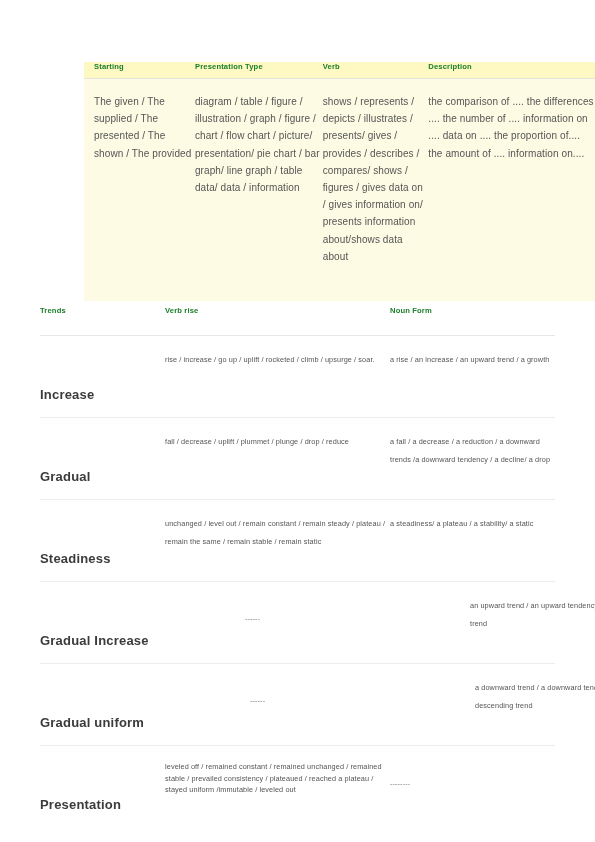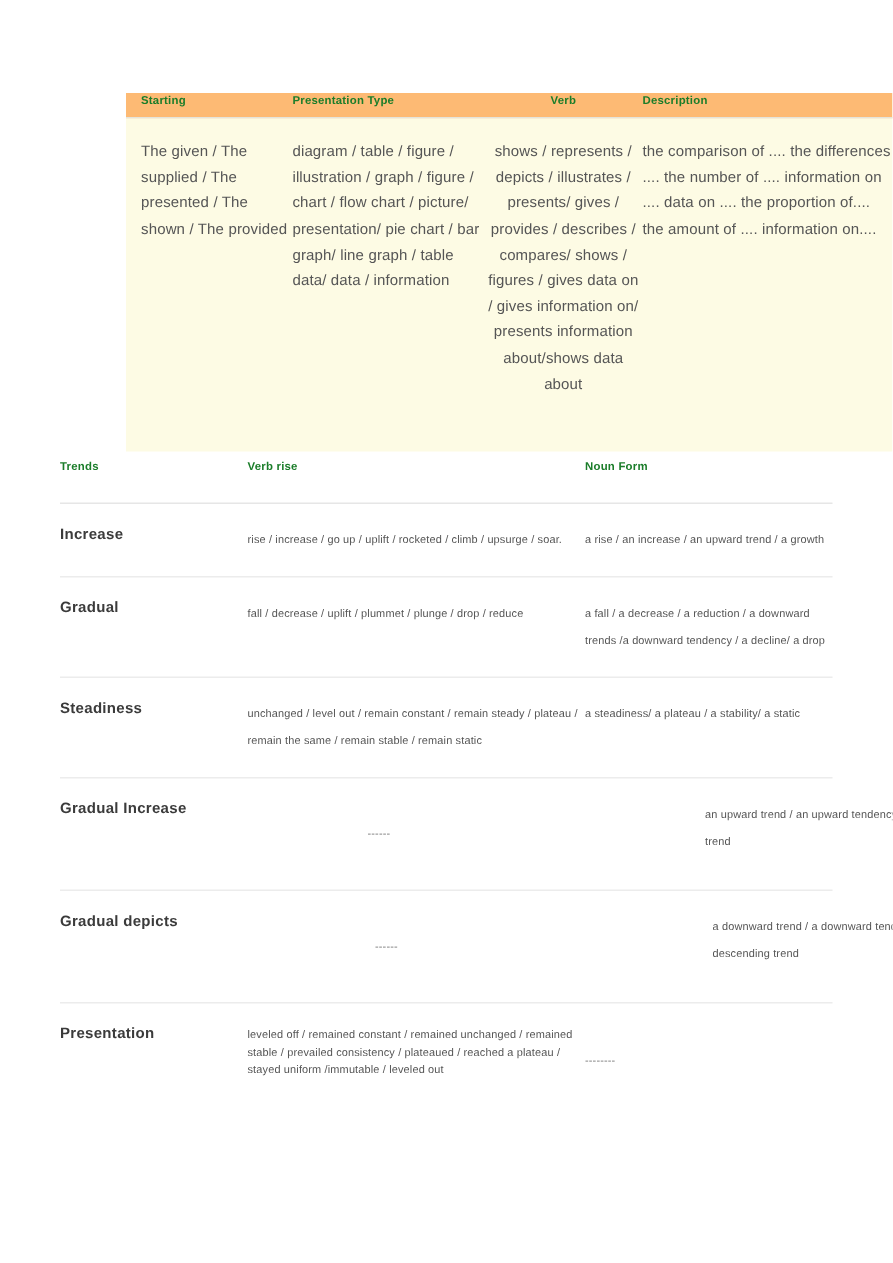--- a/index.html
+++ b/index.html
@@ -18,21 +18,21 @@
 
   
   #table-one {
     position: absolute;
     left: 84px;
     top: 62px;
     width: 511px;
   }
   #table-one .t1-head {
     display: flex;
-    background: #fdba74;
+    background: #fef9c3;
     padding-bottom: 7px;
     border-bottom: 1px solid #e4e4dc;
   }
   #table-one .t1-head .th {
     font-size: 7.6px;
     font-weight: bold;
     color: #1b7d2a;
     letter-spacing: 0.15px;
   }
   #table-one .t1-body {
@@ -43,21 +43,21 @@
     min-height: 180px;
   }
   #table-one .t1-body .td {
     font-size: 10px;
     line-height: 17.2px;
     color: #555555;
     letter-spacing: 0.1px;
   }
   .c1 { width: 119px; padding-left: 10px; box-sizing: border-box; }
   .c2 { width: 138px; }
-  .c3 { width: 114px; text-align: center; }
+  .c3 { width: 114px; }
   .c4 { width: 180px; }
 
   
   #table-two {
     position: absolute;
     left: 40px;
     top: 306px;
     width: 515px;
   }
   #table-two .t2-head {
@@ -77,24 +77,25 @@
     padding-top: 15px;
     padding-bottom: 15px;
     align-items: flex-start;
   }
   #table-two .t2-row:last-child { border-bottom: none; }
   .d1 { width: 125px; flex: 0 0 125px; }
   .d2 { width: 225px; flex: 0 0 225px; }
   .d3 { width: 165px; flex: 0 0 165px; }
 
   .trend-label {
-    font-size: 10px;
+    font-size: 13px;
     font-weight: bold;
     color: #3b3b3b;
     letter-spacing: 0.2px;
+    margin-top: 36px;
   }
   .cellText {
     font-size: 7.3px;
     line-height: 18px;
     color: #555555;
     letter-spacing: 0.1px;
   }
   .cellText.tight { line-height: 11.5px; }
   .dash {
     font-size: 7.3px;
@@ -150,21 +151,21 @@
     <div class="d3 cellText">a steadiness/ a plateau / a stability/ a static</div>
   </div>
 
   <div class="t2-row row-gradinc">
     <div class="d1 trend-label">Gradual Increase</div>
     <div class="d2 dash pad-dash-a">------</div>
     <div class="d3 cellText">an upward trend / an upward tendency / a ceiling trend</div>
   </div>
 
   <div class="t2-row row-gradinc">
-    <div class="d1 trend-label">Gradual depicts</div>
+    <div class="d1 trend-label">Gradual uniform</div>
     <div class="d2 dash pad-dash-b">------</div>
     <div class="d3 cellText">a downward trend / a downward tendency / a descending trend</div>
   </div>
 
   <div class="t2-row row-standability">
     <div class="d1 trend-label">Presentation</div>
     <div class="d2 cellText tight">leveled off / remained constant / remained unchanged / remained stable / prevailed consistency / plateaued / reached a plateau / stayed uniform /immutable / leveled out</div>
     <div class="d3 dash pad-dash-c">--------</div>
   </div>
 </div>

